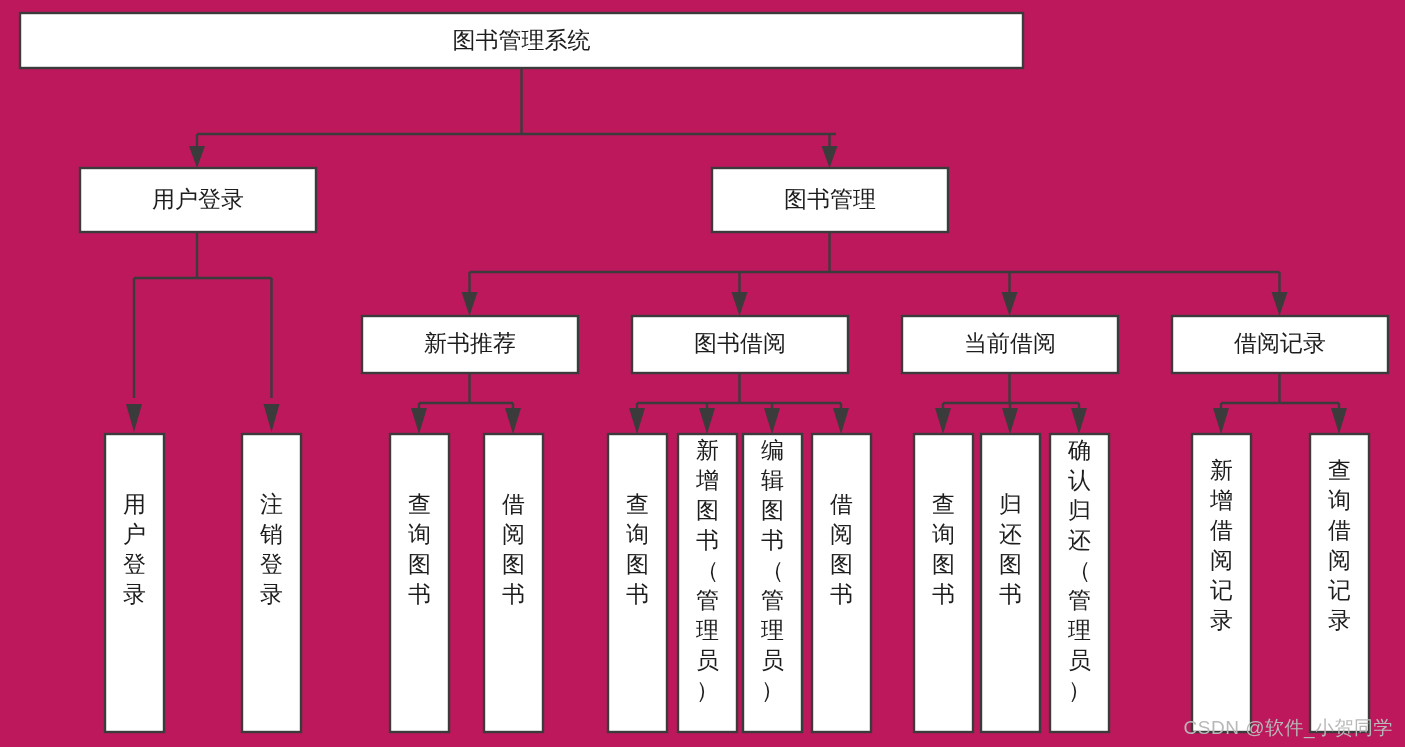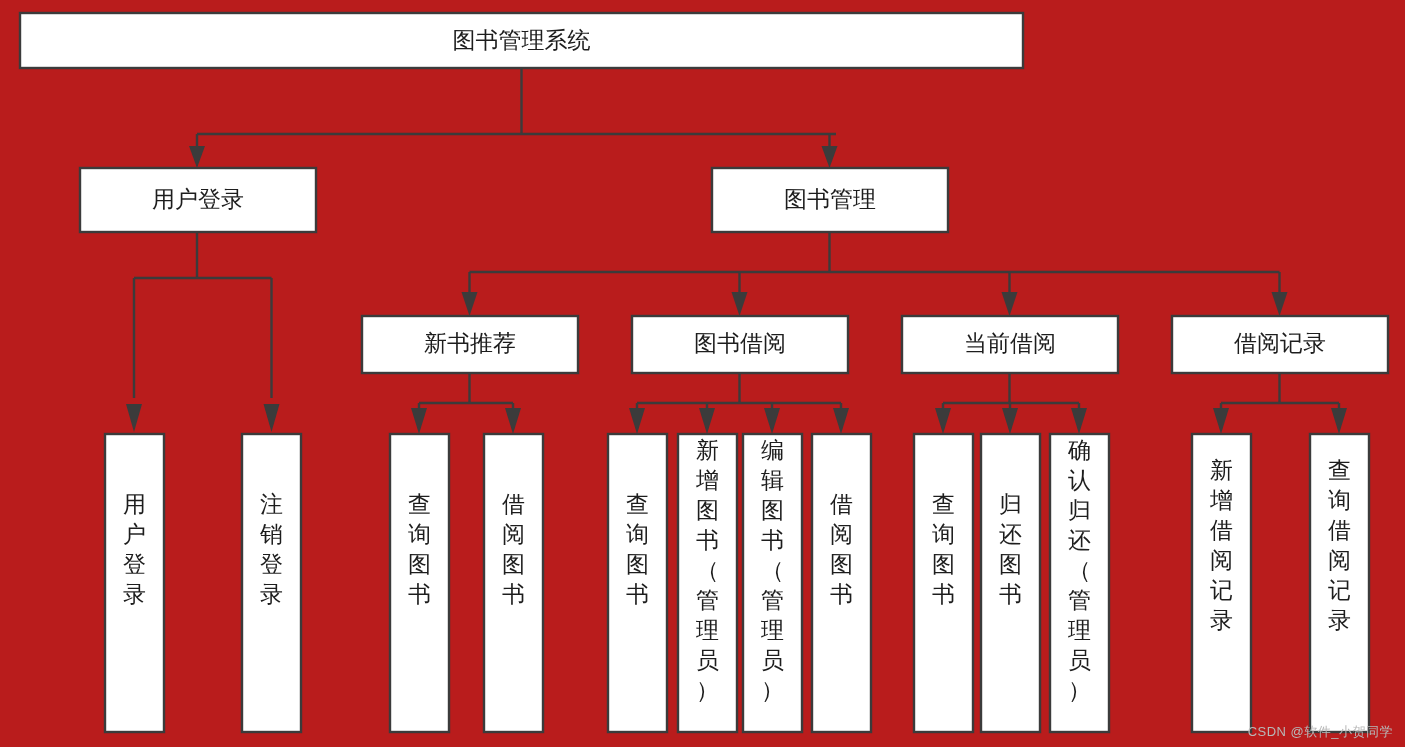--- a/index.html
+++ b/index.html
@@ -7,21 +7,21 @@
     padding: 0;
     background: #ffffff;
   }
   body {
     font-family: "Liberation Sans", "DejaVu Sans", sans-serif;
   }
   #diagram-root {
     position: relative;
     width: 1405px;
     height: 747px;
-    background: #b91c1c;
+    background: #be185d;
     overflow: hidden;
   }
   svg#tree-svg {
     position: absolute;
     left: 0;
     top: 0;
     width: 1405px;
     height: 747px;
     display: block;
   }
@@ -51,21 +51,21 @@
     fill: #1d1d1d;
     font-family: "Liberation Sans", "DejaVu Sans", sans-serif;
     font-size: 23px;
     text-anchor: middle;
   }
   .watermark {
     position: absolute;
     right: 12px;
     bottom: 6px;
     font-family: "Liberation Sans", "DejaVu Sans", sans-serif;
-    font-size: 13px;
+    font-size: 19px;
     color: #b8b8b8;
     letter-spacing: 0.5px;
     white-space: nowrap;
     user-select: none;
   }
 </style>
 </head>
 <body>
 
 <div id="diagram-root">

